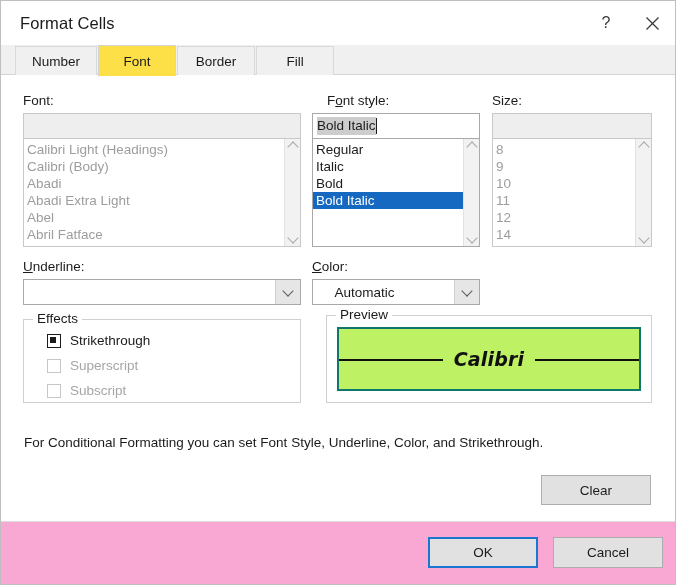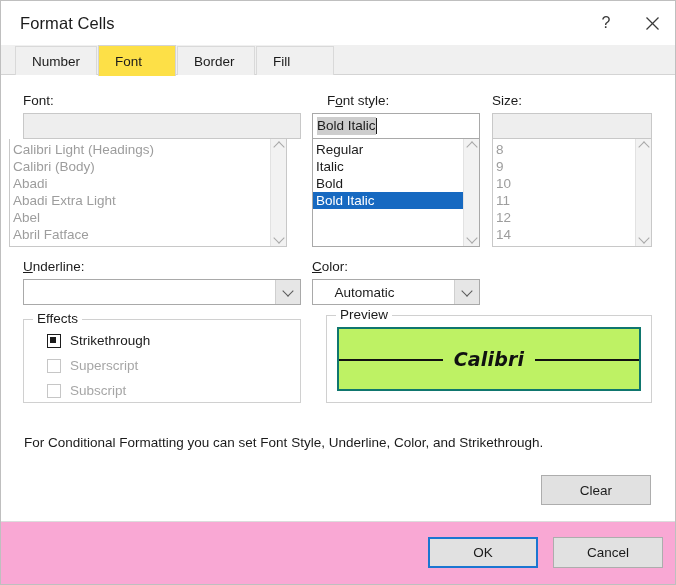--- a/index.html
+++ b/index.html
@@ -84,21 +84,21 @@
   .tab {
     height: 29px;
     min-width: 78px;
     padding: 0 16px;
     background: #f0f0f0;
     border: 1px solid #d9d9d9;
     border-bottom: none;
     margin-right: 1px;
     display: flex;
     align-items: center;
-    justify-content: flex-start;
+    justify-content: center;
     font-size: 13.5px;
     color: #1b1b1b;
     box-sizing: border-box;
     position: relative;
     z-index: 1;
     cursor: default;
   }
   .tab.active {
     background: #fde047;
     border-color: #d4d4d4;
@@ -401,21 +401,21 @@
   </div>
 
   <div class="panel">
 
     <div class="flabel" style="left:22px; top:18px;">Font:</div>
 
     <div class="combo-input disabled" style="left:22px; top:38px; width:278px;">
       <span></span>
     </div>
 
-    <div class="listbox disabled" style="left:8px; top:64px; width:278px; height:108px;">
+    <div class="listbox disabled" style="left:22px; top:64px; width:278px; height:108px;">
       <div class="list-items">
         <div class="list-item dim">Calibri Light (Headings)</div>
         <div class="list-item dim">Calibri (Body)</div>
         <div class="list-item dim">Abadi</div>
         <div class="list-item dim">Abadi Extra Light</div>
         <div class="list-item dim">Abel</div>
         <div class="list-item dim">Abril Fatface</div>
       </div>
       <div class="vscroll">
         <div class="chev up"></div>

